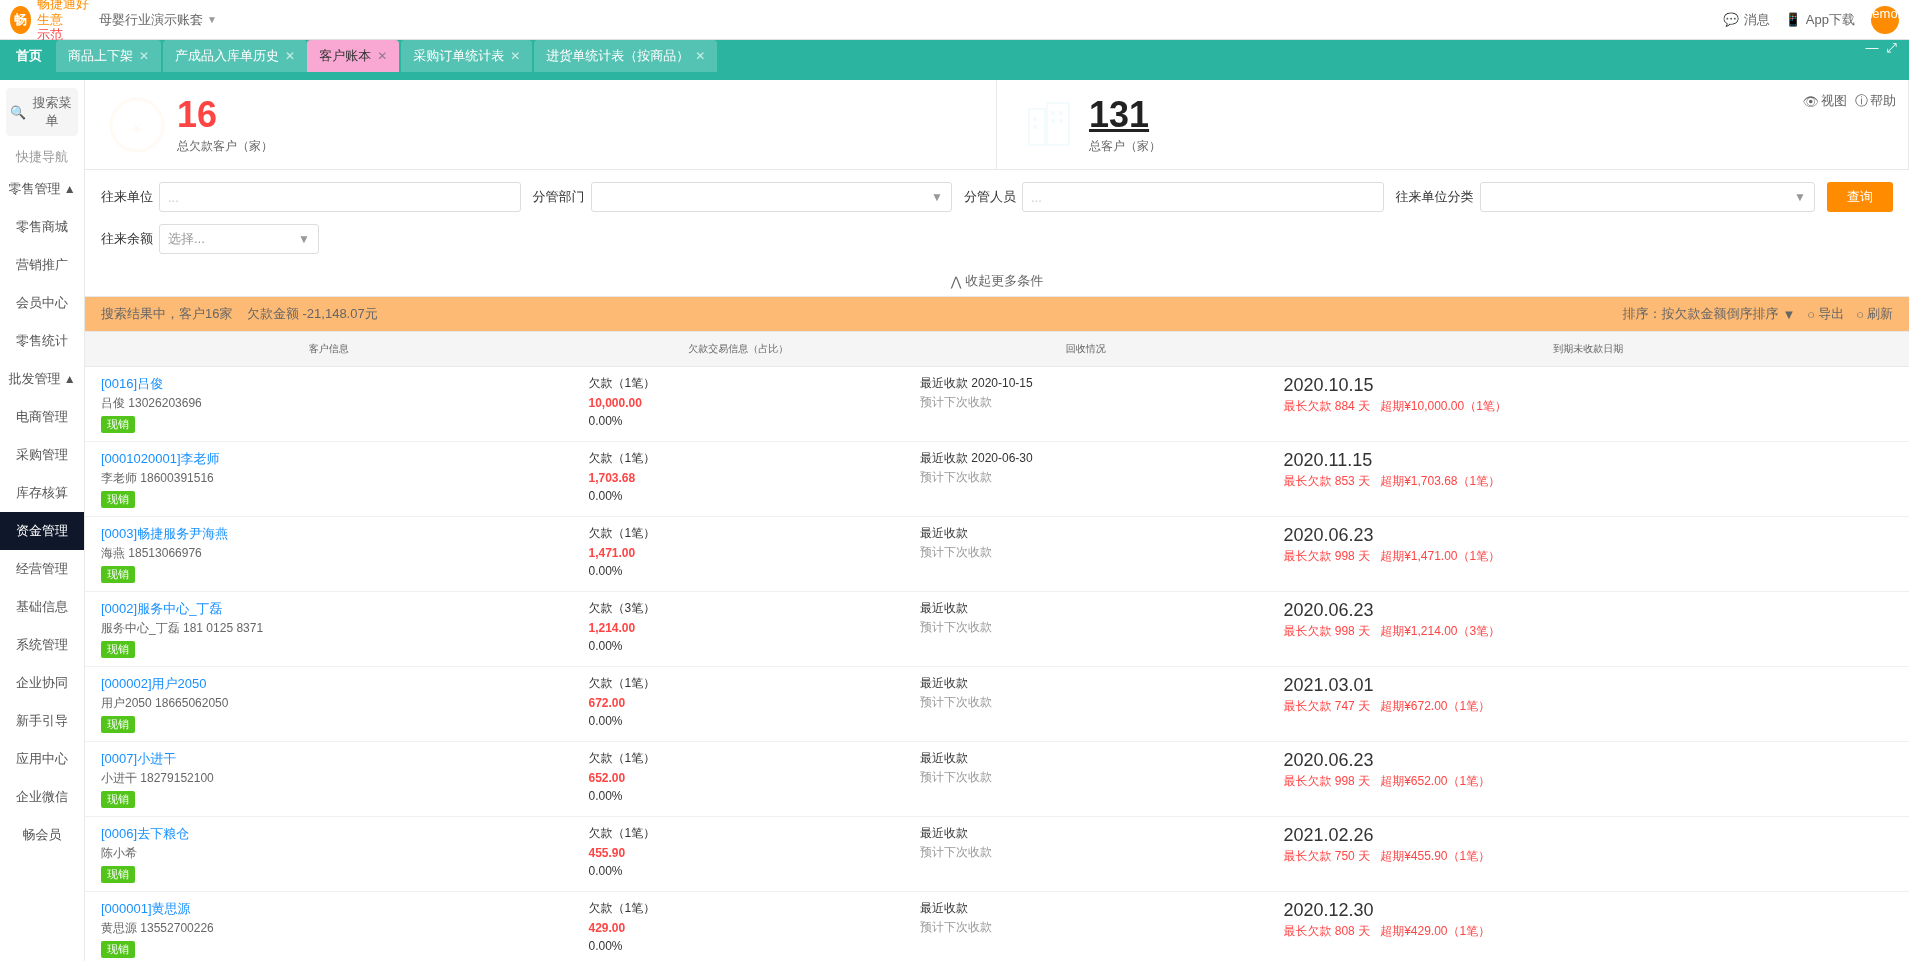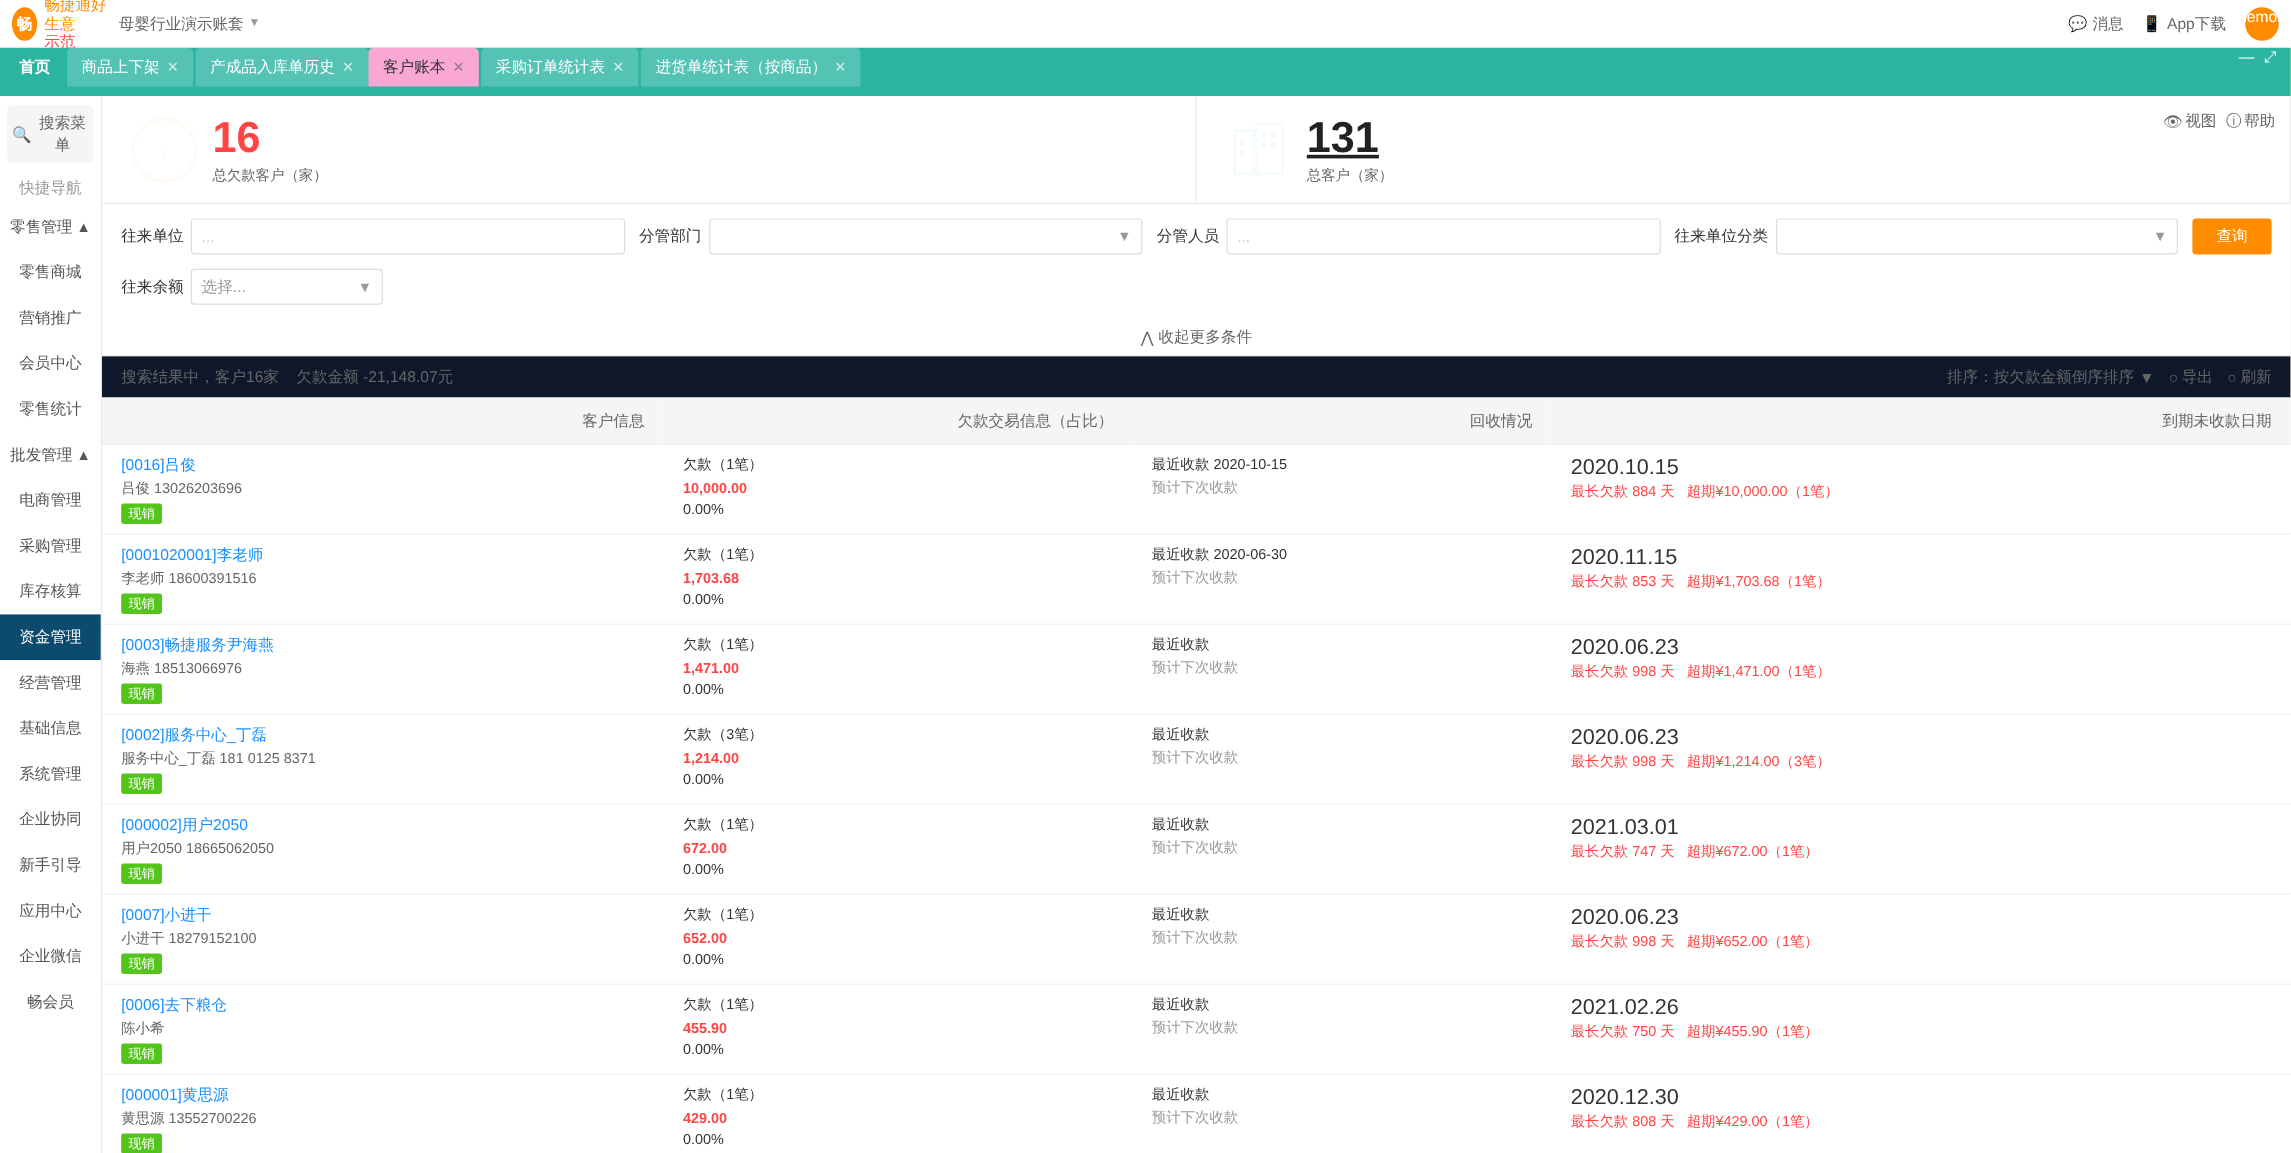--- a/index.html
+++ b/index.html
@@ -27,21 +27,21 @@
     .tab-bar-end { margin-left: auto; display: flex; gap: 8px; color: #fff; padding-right: 8px; cursor: pointer; font-size: 16px; }
 
     
     .main-layout { display: flex; flex: 1; overflow: hidden; }
 
     
     .sidebar { width: 85px; background: #fff; border-right: 1px solid #e8e8e8; display: flex; flex-direction: column; overflow-y: auto; }
     .sidebar-search { padding: 8px 6px; }
     .sidebar-search-btn { width: 100%; padding: 6px 4px; background: #f5f5f5; border: none; border-radius: 4px; cursor: pointer; font-size: 12px; color: #666; display: flex; align-items: center; gap: 4px; }
     .sidebar-item { padding: 10px 6px; text-align: center; cursor: pointer; color: #555; font-size: 12px; }
-    .sidebar-item.active { background: #0c4a6e; color: #fff; }
+    .sidebar-item.active { background: #0f172a; color: #fff; }
 
     
     .content { flex: 1; display: flex; flex-direction: column; overflow: hidden; background: #f5f5f5; }
 
     
     .stats-bar { display: flex; background: #fff; height: 90px; margin: 0; border-bottom: 1px solid #e8e8e8; }
     .stat-card { flex: 1; display: flex; align-items: center; gap: 12px; padding: 0 24px; border-right: 1px solid #e8e8e8; position: relative; }
     .stat-icon { width: 56px; height: 56px; opacity: 0.15; }
     .stat-info { display: flex; flex-direction: column; gap: 2px; }
     .stat-number { font-size: 36px; font-weight: bold; color: #ff4444; }
@@ -56,30 +56,30 @@
     .filter-row { display: flex; align-items: center; gap: 12px; margin-bottom: 12px; }
     .filter-item { display: flex; align-items: center; gap: 6px; flex: 1; }
     .filter-label { font-size: 13px; color: #333; white-space: nowrap; }
     .filter-input-with-icon { flex: 1; height: 30px; border: 1px solid #ddd; border-radius: 3px; padding: 0 8px; font-size: 13px; display: flex; align-items: center; justify-content: space-between; background: #fff; cursor: pointer; }
     .filter-select { flex: 1; height: 30px; border: 1px solid #ddd; border-radius: 3px; padding: 0 8px; font-size: 13px; background: #fff; display: flex; align-items: center; justify-content: space-between; cursor: pointer; }
     .filter-arrow { color: #999; font-size: 12px; }
     .search-btn { background: #ff8c00; color: #fff; border: none; border-radius: 3px; padding: 0 20px; height: 30px; cursor: pointer; font-size: 13px; white-space: nowrap; }
     .collapse-btn { display: flex; align-items: center; justify-content: center; gap: 4px; color: #666; cursor: pointer; font-size: 12px; padding: 6px 0; }
 
     
-    .results-header { display: flex; align-items: center; justify-content: space-between; padding: 8px 16px; background: #0f172a; border-bottom: 1px solid #e8e8e8; }
+    .results-header { display: flex; align-items: center; justify-content: space-between; padding: 8px 16px; background: #fdba74; border-bottom: 1px solid #e8e8e8; }
     .results-summary { font-size: 13px; color: #666; }
     .results-actions { display: flex; align-items: center; gap: 12px; font-size: 12px; color: #666; }
     .sort-selector { display: flex; align-items: center; gap: 4px; cursor: pointer; }
     .action-btn { cursor: pointer; display: flex; align-items: center; gap: 3px; }
 
     
     .table-container { flex: 1; overflow-y: auto; background: #fff; }
     .data-table { width: 100%; border-collapse: collapse; }
-    .data-table thead th { background: #f5f5f5; padding: 10px 16px; text-align: right; font-size: 13px; color: #666; font-weight: normal; border-bottom: 1px solid #e8e8e8; position: sticky; top: 0; z-index: 1; }
+    .data-table thead th { background: #f5f5f5; padding: 10px 16px; text-align: center; font-size: 10px; color: #666; font-weight: normal; border-bottom: 1px solid #e8e8e8; position: sticky; top: 0; z-index: 1; }
     .data-table tbody tr { border-bottom: 1px solid #f0f0f0; }
     .data-table tbody td { padding: 8px 16px; vertical-align: top; }
     .customer-id { color: #1890ff; cursor: pointer; font-size: 13px; }
     .customer-name { font-size: 12px; color: #666; margin-top: 2px; }
     .customer-badge { display: inline-block; background: #52c41a; color: #fff; font-size: 11px; padding: 1px 6px; border-radius: 2px; margin-top: 4px; }
     .debt-count { color: #333; font-size: 12px; }
     .debt-amount { color: #ff4444; font-size: 12px; font-weight: bold; margin-top: 4px; }
     .debt-ratio { color: #333; font-size: 12px; margin-top: 4px; }
     .return-date { color: #333; font-size: 12px; }
     .return-sub { color: #999; font-size: 12px; margin-top: 2px; }

